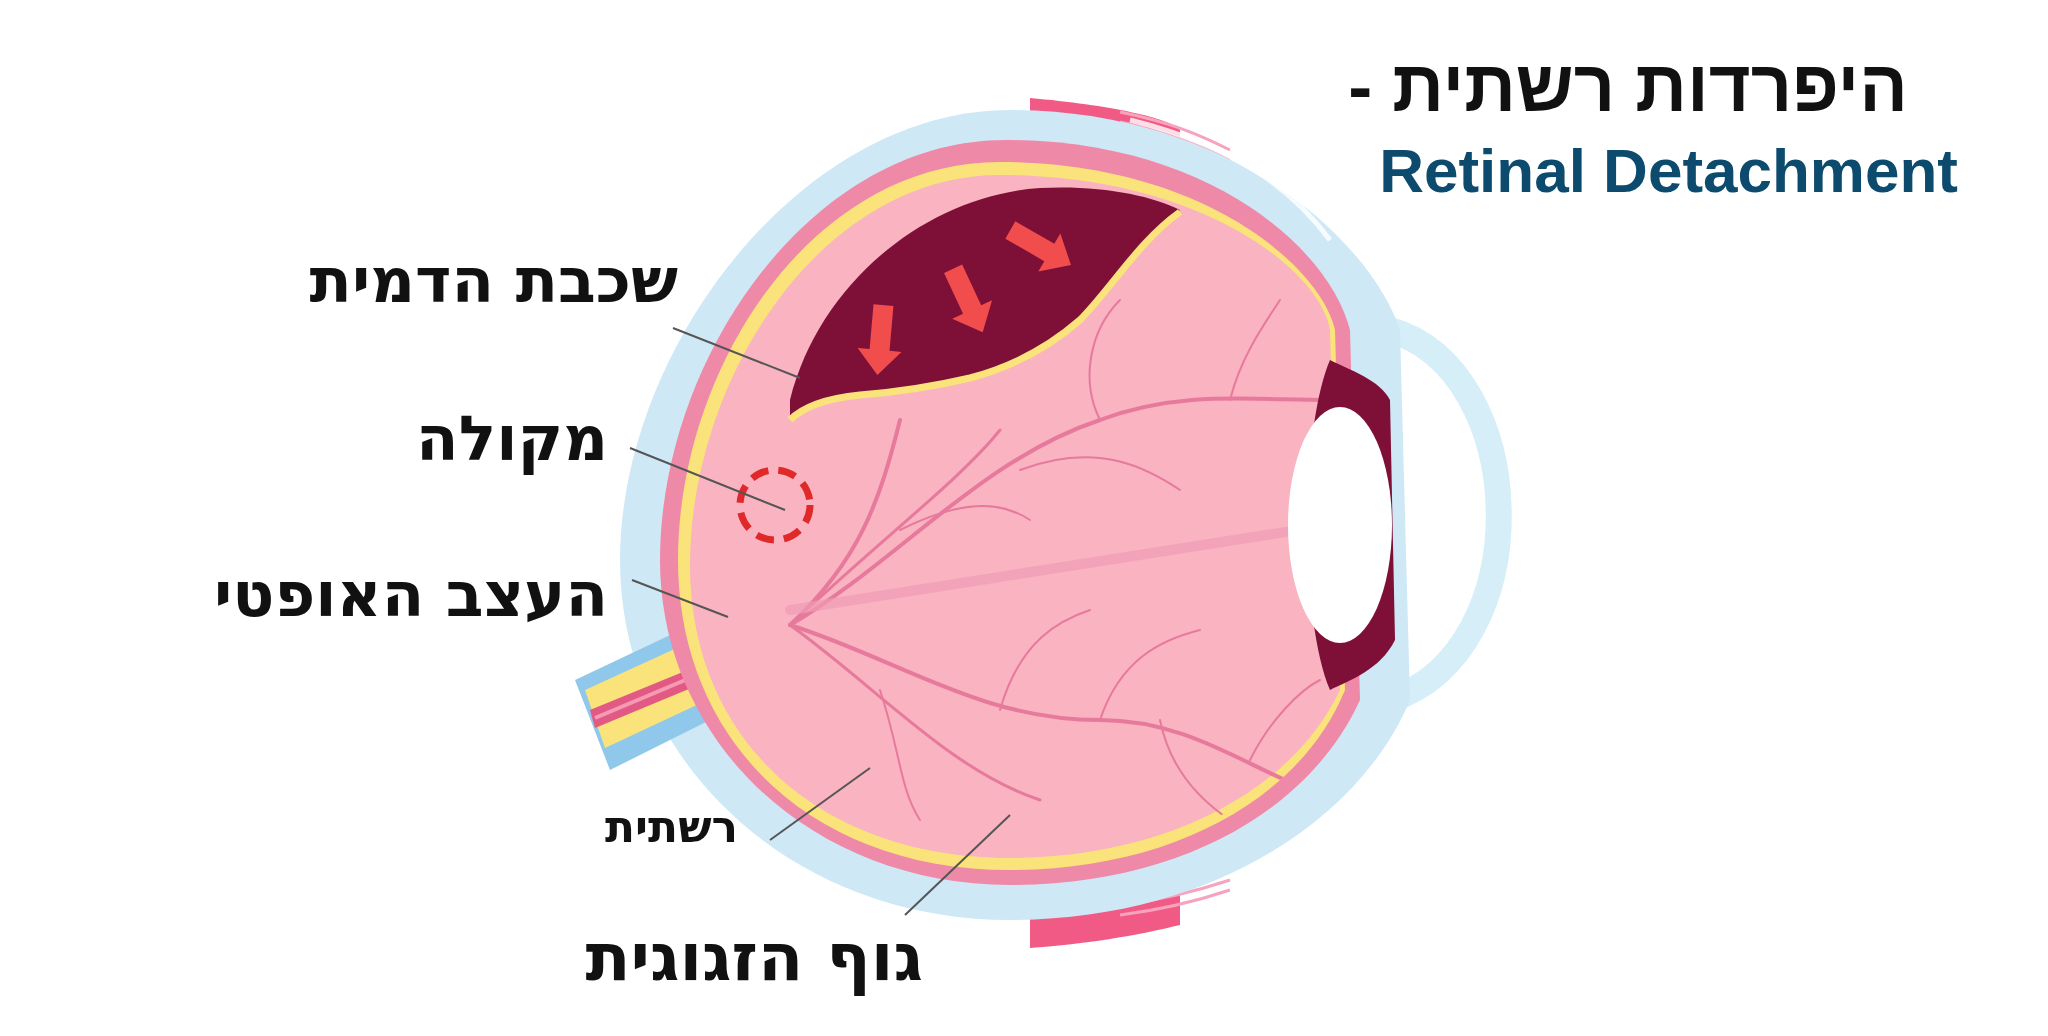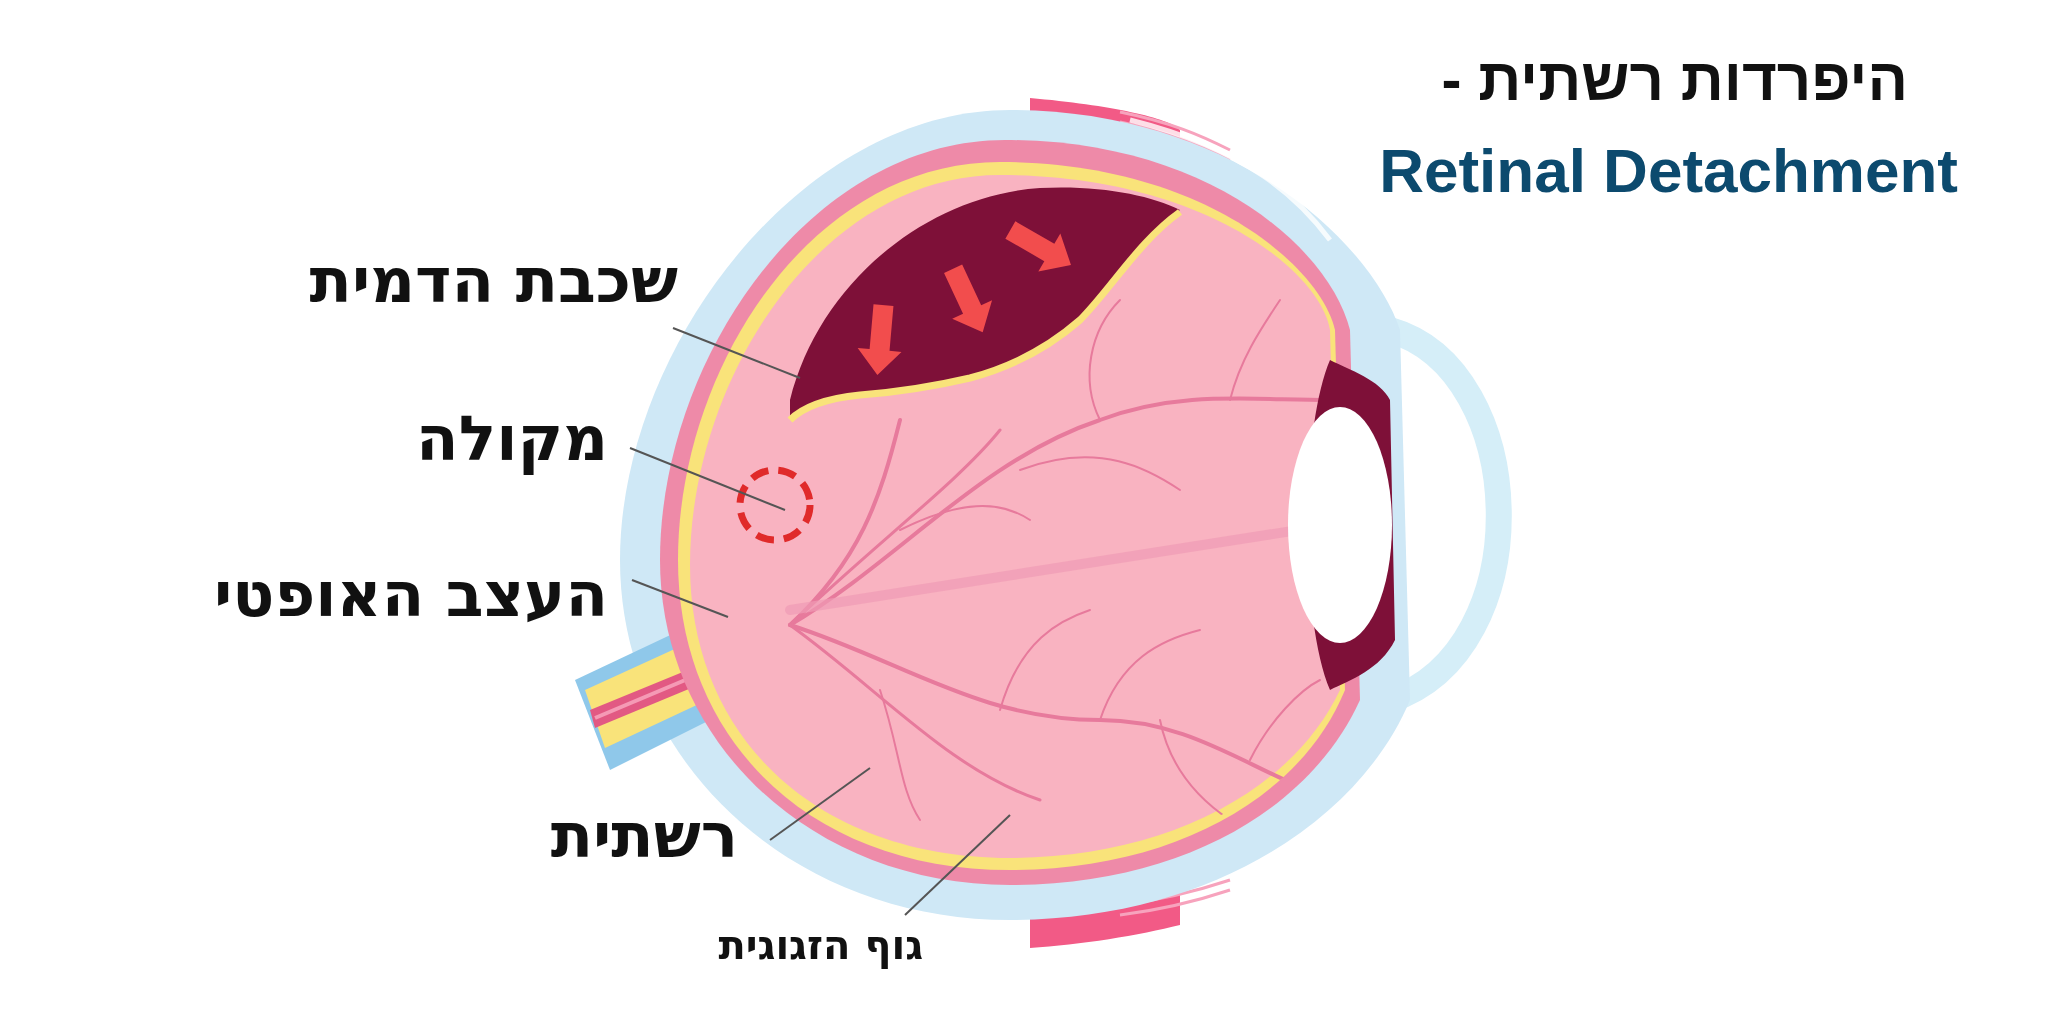--- a/index.html
+++ b/index.html
@@ -10,21 +10,21 @@
       font-family: "DejaVu Sans", sans-serif;
       font-weight: bold;
       color: #111111;
       white-space: nowrap;
       direction: rtl;
       line-height: 1;
     }
     .title-he {
       position: absolute; right: 140px; top: 50px;
       font-family: "Liberation Sans", sans-serif; font-weight: bold;
-      font-size: 60px; color: #111; direction: rtl; line-height: 1;
+      font-size: 72px; color: #111; direction: rtl; line-height: 1;
     }
     .title-en {
       position: absolute; right: 90px; top: 140px;
       font-family: "Liberation Sans", sans-serif; font-weight: bold;
       font-size: 62px; color: #0c4a6e; line-height: 1;
     }
   </style>
 </head>
 <body>
 
@@ -115,14 +115,14 @@
     <line x1="905" y1="915" x2="1010" y2="815"></line>
   </g>
 </svg>
 
 <div class="title-he">היפרדות רשתית -</div>
 <div class="title-en">Retinal Detachment</div>
 
 <div class="label" style="right:1370px; top:250px; font-size:62px;margin-left:42px;">שכבת הדמית</div>
 <div class="label" style="right:1440px; top:408px; font-size:62px;margin-left:16px;">מקולה</div>
 <div class="label" style="right:1440px; top:564px; font-size:62px;">העצב האופטי</div>
-<div class="label" style="right:1310px; top:805px; font-size:62px;">רשתית</div>
-<div class="label" style="right:1125px; top:925px; font-size:40px;">גוף הזגוגית</div>
+<div class="label" style="right:1310px; top:805px; font-size:44px;">רשתית</div>
+<div class="label" style="right:1125px; top:925px; font-size:66px;">גוף הזגוגית</div>
 
 </body></html>

